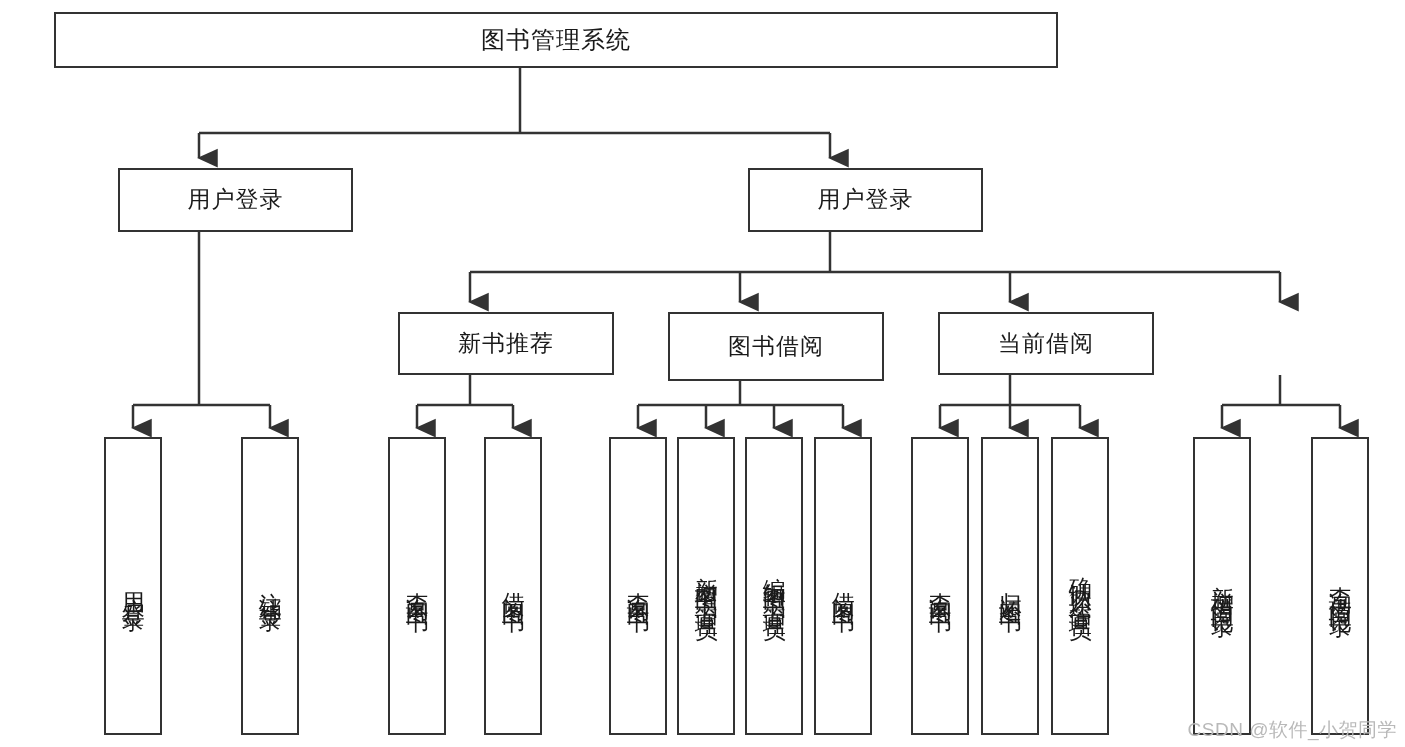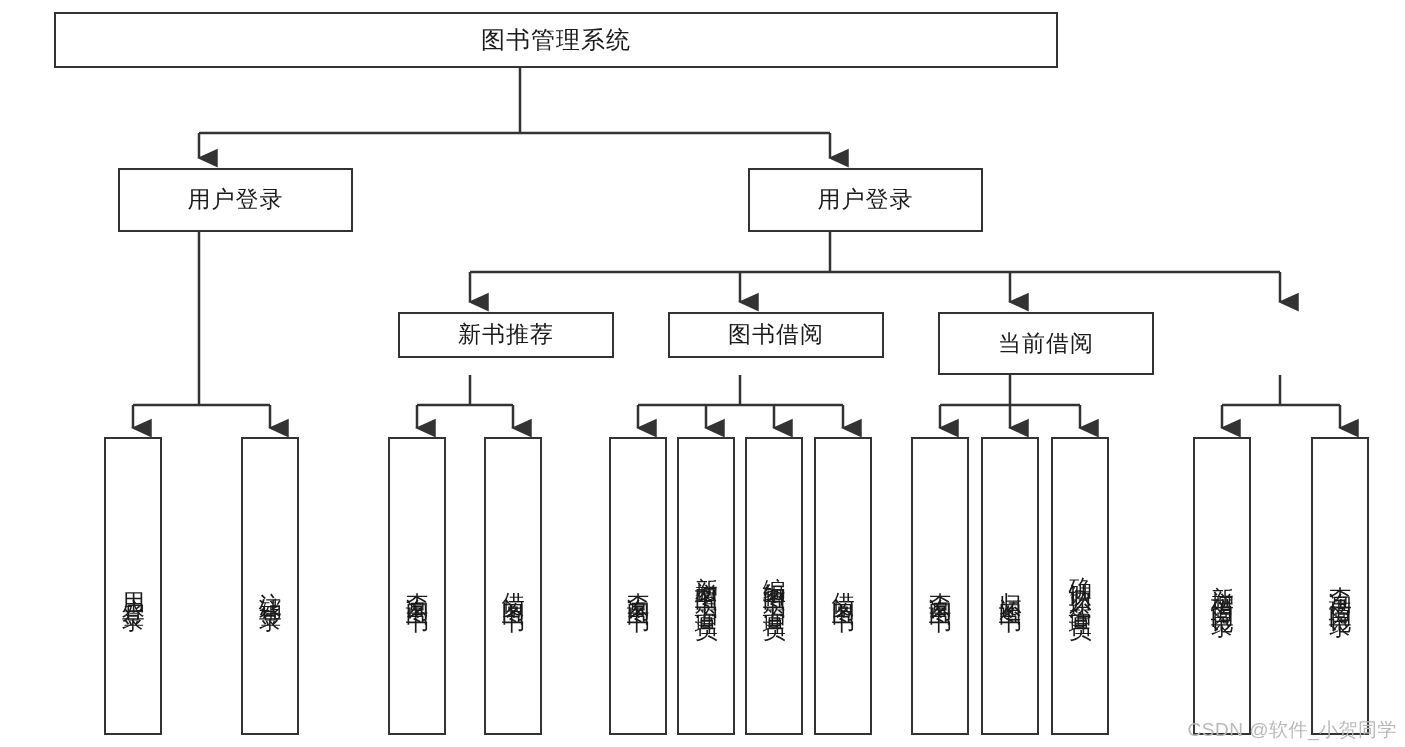--- a/index.html
+++ b/index.html
@@ -128,24 +128,24 @@
     <span>图书管理系统</span>
   </div>
 
   <div class="node horiz" style="left:82px; top:168px; width:235px; height:64px;">
     <span>用户登录</span>
   </div>
   <div class="node horiz" style="left:712px; top:168px; width:235px; height:64px;">
     <span>用户登录</span>
   </div>
 
-  <div class="node horiz" style="left:362px; top:312px; width:216px; height:46px;justify-content:center;">
+  <div class="node horiz" style="left:362px; top:312px; width:216px; height:63px;justify-content:center;">
     <span>新书推荐</span>
   </div>
-  <div class="node horiz" style="left:632px; top:312px; width:216px; height:46px;">
+  <div class="node horiz" style="left:632px; top:312px; width:216px; height:69px;">
     <span>图书借阅</span>
   </div>
   <div class="node horiz" style="left:902px; top:312px; width:216px; height:63px;">
     <span>当前借阅</span>
   </div>
 
   <div class="node vert" style="left:104px; top:437px; width:58px; height:298px;">
     <span class="vlabel">用户登录</span>
   </div>
   <div class="node vert" style="left:241px; top:437px; width:58px; height:298px;">

